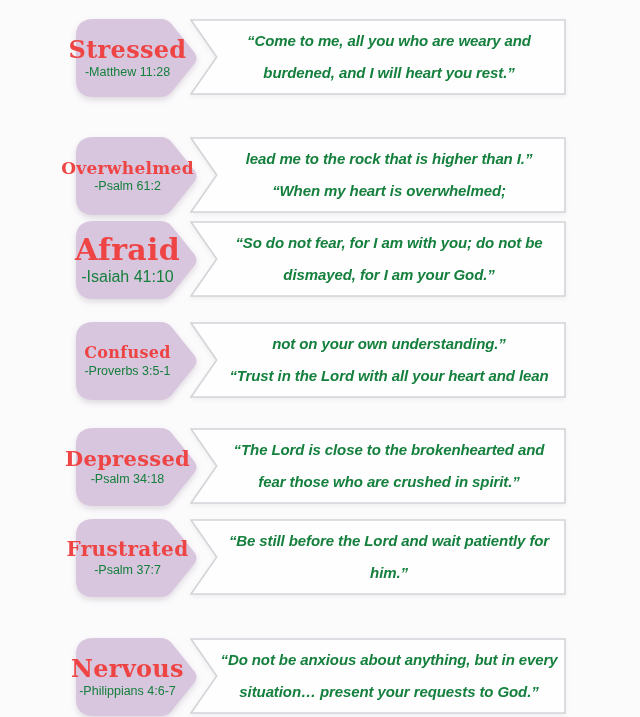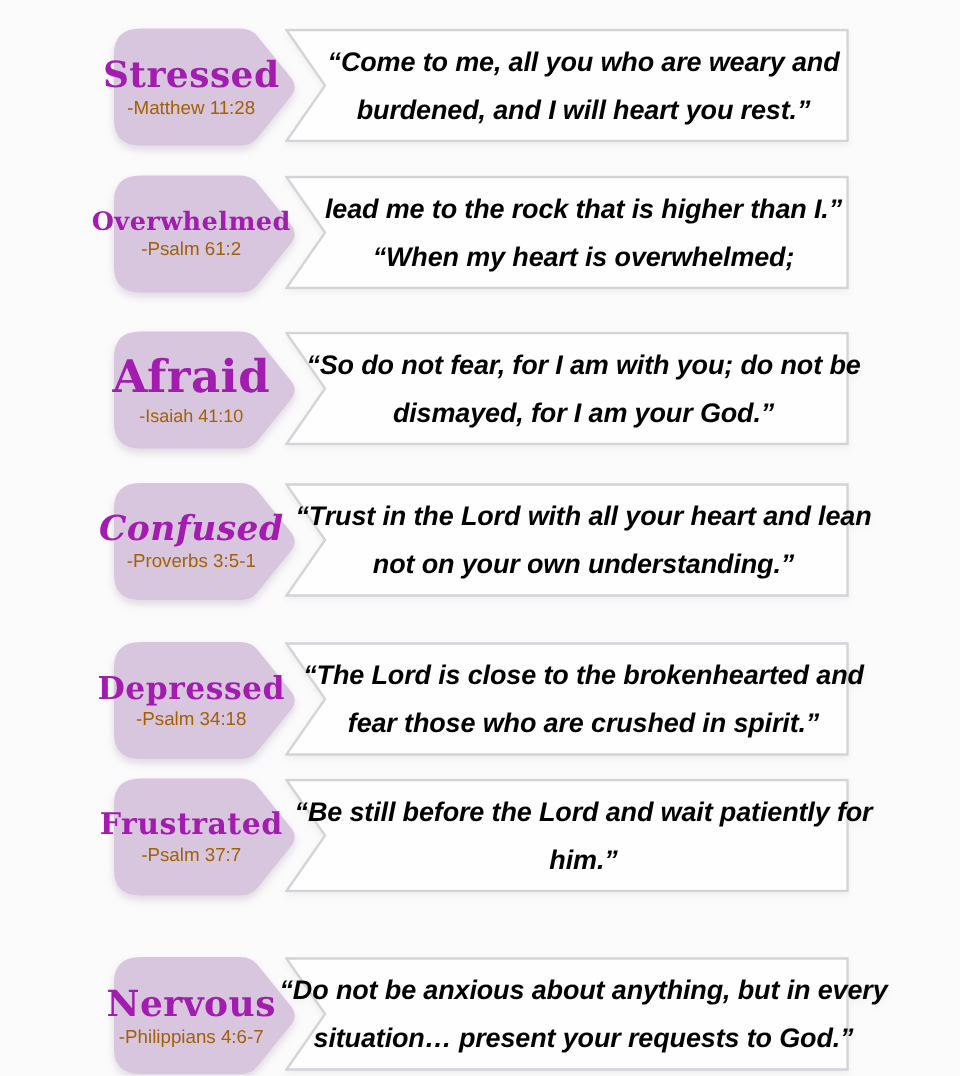--- a/index.html
+++ b/index.html
@@ -14,43 +14,43 @@
 
   
   .tag{position:absolute;left:75px;top:0;width:125px;height:80px;}
   .tag-shape{position:absolute;inset:0;width:100%;height:100%;
     filter:drop-shadow(0 3px 3px rgba(70,45,80,.16));}
   .tag-shape path{fill:#d8c5de;}
   .tag-text{position:absolute;inset:0;display:flex;flex-direction:column;
     align-items:center;justify-content:center;text-align:center;
     padding:0 26px 0 6px;box-sizing:border-box;}
   .emotion{font-family:"DejaVu Serif",serif;font-weight:700;
-    color:#a21caf;line-height:1.08;letter-spacing:.3px;white-space:nowrap;}
+    color:#ef4444;line-height:1.08;letter-spacing:.3px;white-space:nowrap;}
   .reference{font-family:"Liberation Sans",sans-serif;font-size:12.5px;
-    color:#a16207;margin-top:2px;white-space:nowrap;}
+    color:#15803d;margin-top:2px;white-space:nowrap;}
   .r0 .emotion{font-size:24px;}
   .r1 .emotion{font-size:17px;}
   .r2 .emotion{font-size:30px;}
-  .r3 .emotion{font-size:23px;font-style:italic;}
+  .r3 .emotion{font-size:16px;}
   .r4 .emotion{font-size:21px;}
   .r5 .emotion{font-size:20px;}
   .r6 .emotion{font-size:24px;}
-  .r2 .reference{font-size:12px;}
+  .r2 .reference{font-size:16px;}
 
   
   .quote-box{position:absolute;left:190px;top:1px;width:376px;height:76px;
     filter:drop-shadow(0 2px 2px rgba(0,0,0,.05));}
   .box-shape{position:absolute;inset:0;width:100%;height:100%;}
   .box-shape path{fill:#fefefe;stroke:#d5d2d8;stroke-width:1.6;}
   .quote{position:absolute;inset:0;display:flex;flex-direction:column;
     justify-content:center;align-items:center;
     padding:0 12px 0 34px;box-sizing:border-box;}
   .qline{display:block;text-align:left;white-space:nowrap;
     font-family:"Liberation Sans",sans-serif;font-weight:700;font-style:italic;
-    font-size:18px;line-height:32px;color:#000000;letter-spacing:-.1px;}
+    font-size:15px;line-height:32px;color:#15803d;letter-spacing:-.1px;}
 </style>
 </head>
 <body>
 
 <div class="stage">
 
   <div class="row r0" style="top:18px">
     <div class="tag">
       <svg class="tag-shape" viewBox="0 0 125 80" preserveAspectRatio="none" aria-hidden="true">
         <path d="M19 1 H85 Q92.5 1 96.5 6 L119.5 34.5 Q123.5 40 119.5 45.5 L96.5 74 Q92.5 79 85 79 H19 Q1 79 1 62 V18 Q1 1 19 1 Z"></path>
@@ -64,21 +64,21 @@
       <svg class="box-shape" viewBox="0 0 380 76" preserveAspectRatio="none" aria-hidden="true">
         <path d="M1 1 H379 V75 H1 L27 38 Z"></path>
       </svg>
       <div class="quote">
         <span class="qline">“Come to me, all you who are weary and</span>
         <span class="qline">burdened, and I will heart you rest.”</span>
       </div>
     </div>
   </div>
 
-  <div class="row r1" style="top:116px">
+  <div class="row r1" style="top:136px">
     <div class="tag">
       <svg class="tag-shape" viewBox="0 0 125 80" preserveAspectRatio="none" aria-hidden="true">
         <path d="M19 1 H85 Q92.5 1 96.5 6 L119.5 34.5 Q123.5 40 119.5 45.5 L96.5 74 Q92.5 79 85 79 H19 Q1 79 1 62 V18 Q1 1 19 1 Z"></path>
       </svg>
       <div class="tag-text">
         <div class="emotion">Overwhelmed</div>
         <div class="reference">-Psalm 61:2</div>
       </div>
     </div>
     <div class="quote-box">
@@ -121,22 +121,22 @@
       <div class="tag-text">
         <div class="emotion">Confused</div>
         <div class="reference">-Proverbs 3:5-1</div>
       </div>
     </div>
     <div class="quote-box">
       <svg class="box-shape" viewBox="0 0 380 76" preserveAspectRatio="none" aria-hidden="true">
         <path d="M1 1 H379 V75 H1 L27 38 Z"></path>
       </svg>
       <div class="quote">
+        <span class="qline">not on your own understanding.”</span>
         <span class="qline">“Trust in the Lord with all your heart and lean</span>
-        <span class="qline">not on your own understanding.”</span>
       </div>
     </div>
   </div>
 
   <div class="row r4" style="top:427px">
     <div class="tag">
       <svg class="tag-shape" viewBox="0 0 125 80" preserveAspectRatio="none" aria-hidden="true">
         <path d="M19 1 H85 Q92.5 1 96.5 6 L119.5 34.5 Q123.5 40 119.5 45.5 L96.5 74 Q92.5 79 85 79 H19 Q1 79 1 62 V18 Q1 1 19 1 Z"></path>
       </svg>
       <div class="tag-text">

